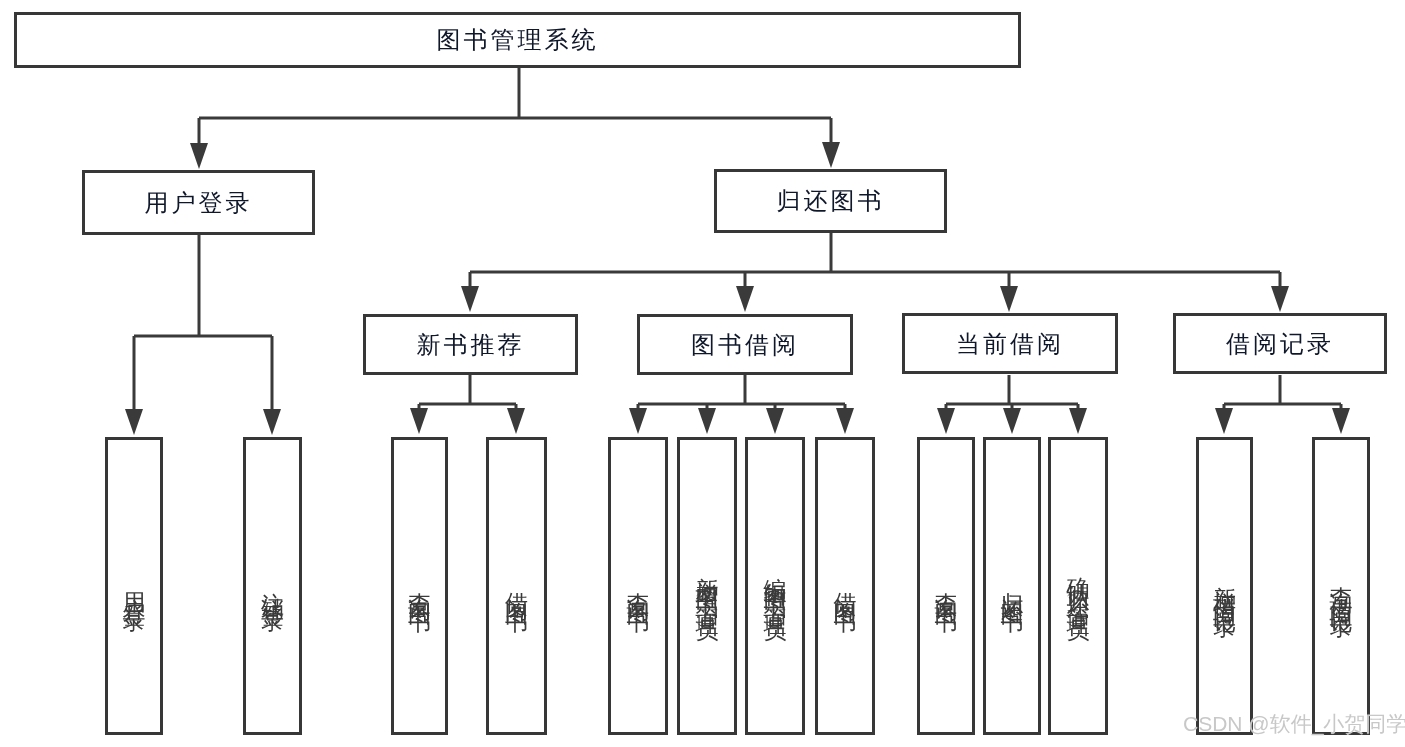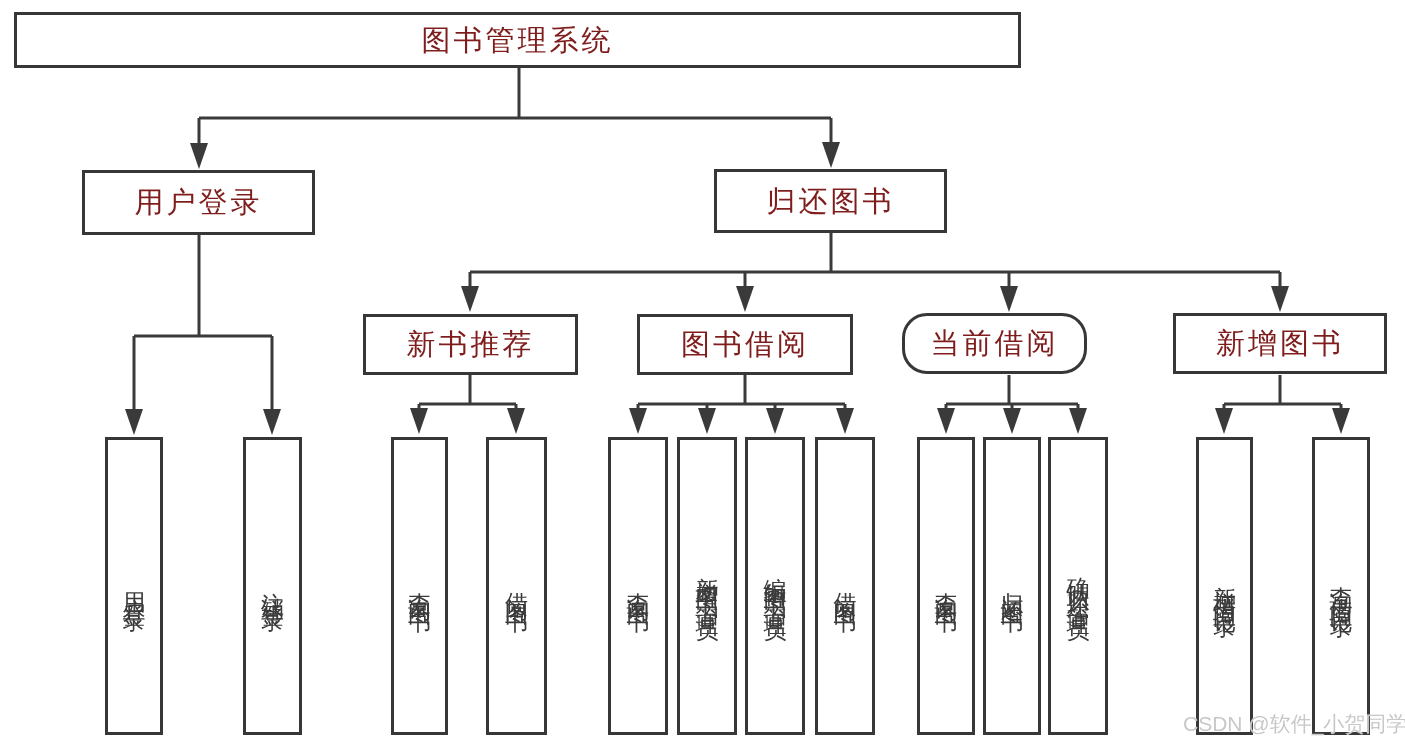--- a/index.html
+++ b/index.html
@@ -14,40 +14,40 @@
     position:absolute;left:0;top:0;width:1405px;height:747px;
   }
   .box{
     position:absolute;
     box-sizing:border-box;
     border:3px solid #373737;
     background:#ffffff;
     display:flex;align-items:center;justify-content:center;
   }
   .h-box span{
-    color:#7f1d1d;
-    font-size:29px;
+    color:#0f172a;
+    font-size:24px;
     letter-spacing:3px;
     white-space:nowrap;
     line-height:1;
   }
   .v-box span{
     writing-mode:vertical-rl;
     text-orientation:upright;
     color:#3a3a3a;
     font-size:23px;
     letter-spacing:6px;
     line-height:1;
   }
   .root-box   {left:14px;  top:12px;  width:1007px; height:56px;}
   .lvl2-a     {left:82px;  top:170px; width:233px;  height:65px;}
   .lvl2-b     {left:714px; top:169px; width:233px;  height:64px;}
   .lvl3-a     {left:363px; top:314px; width:215px;  height:61px;}
   .lvl3-b     {left:637px; top:314px; width:216px;  height:61px;}
-  .lvl3-c     {left:902px; top:313px; width:185px;  height:61px;border-radius:25px;}
+  .lvl3-c     {left:902px; top:313px; width:216px;  height:61px;}
   .lvl3-d     {left:1173px;top:313px; width:214px;  height:61px;}
   .leaf{top:437px;height:298px;}
   .lf1 {left:105px; width:58px;}
   .lf2 {left:243px; width:59px;}
   .lf3 {left:391px; width:57px;}
   .lf4 {left:486px; width:61px;}
   .lf5 {left:608px; width:60px;}
   .lf6 {left:677px; width:60px;}
   .lf7 {left:745px; width:60px;}
   .lf8 {left:815px; width:60px;}
@@ -124,21 +124,21 @@
   <div class="box h-box lvl3-b">
     <span>图书借阅</span>
   </div>
   <div class="box h-box lvl3-a">
     <span>新书推荐</span>
   </div>
   <div class="box h-box lvl3-c">
     <span>当前借阅</span>
   </div>
   <div class="box h-box lvl3-d">
-    <span>新增图书</span>
+    <span>借阅记录</span>
   </div>
 
   <div class="box v-box leaf lf1">
     <span>用户登录</span>
   </div>
   <div class="box v-box leaf lf2">
     <span>注销登录</span>
   </div>
 
   <div class="box v-box leaf lf3">

